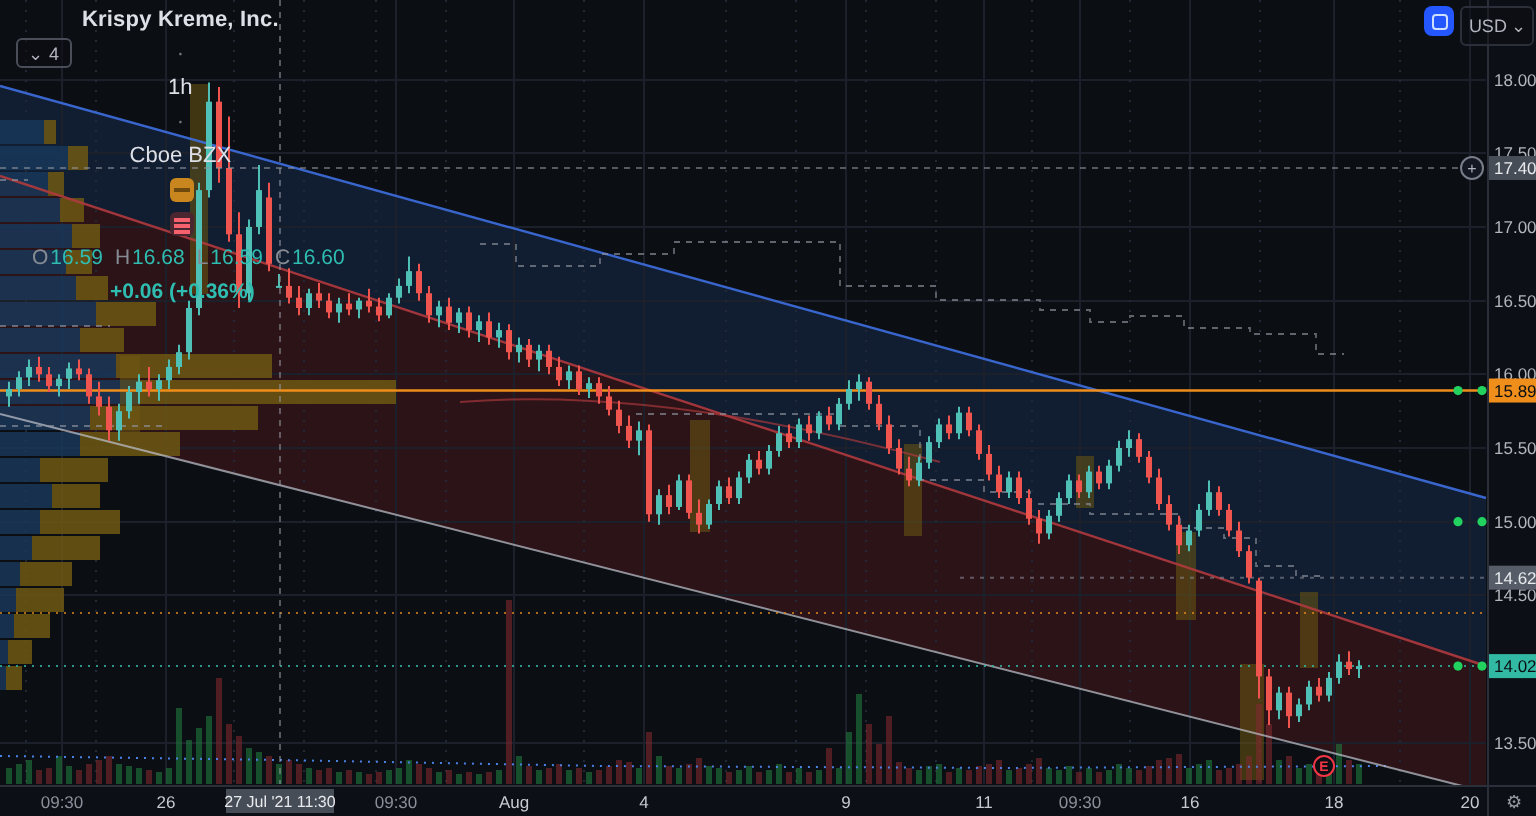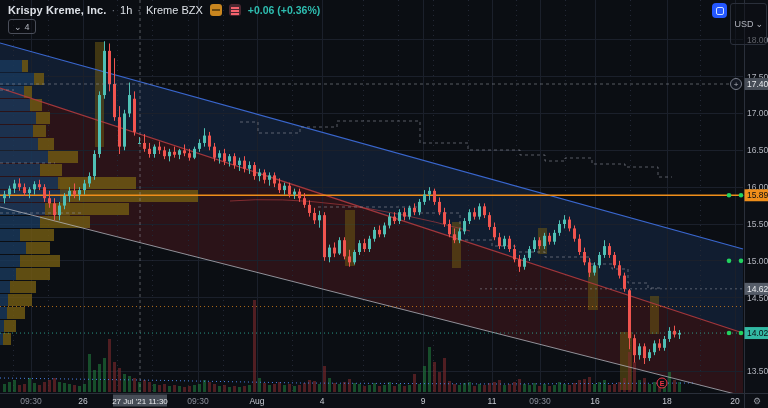--- a/index.html
+++ b/index.html
@@ -1,40 +1,40 @@
 <!DOCTYPE html>
 <html><head>
 <meta charset="utf-8">
 <style>
   html,body{margin:0;padding:0;background:#000;}
   #root{position:relative;width:768px;height:408px;background:#0b0e13;overflow:hidden;
         font-family:"Liberation Sans",sans-serif;-webkit-font-smoothing:antialiased;}
   svg{position:absolute;left:0;top:0;}
   svg text{font-family:"Liberation Sans",sans-serif;}
   #header{position:absolute;left:8px;top:4px;z-index:5;display:flex;align-items:center;gap:5px;
-          font-size:11px;color:#dde1e7;white-space:nowrap;}
+          font-size:11px;color:#dde1e7;white-space:nowrap;flex-direction:column;}
   .sep{color:#787d87;}
   .sym{font-weight:bold;letter-spacing:.1px;}
   .badge{width:12px;height:12px;border-radius:3px;display:inline-block;position:relative;margin-left:2px;}
   .badge.amber{background:#c9861f;}
   .badge.amber:after{content:"";position:absolute;left:2px;top:5px;width:8px;height:2px;background:#6e4a0e;}
   .badge.red{background:#4a2730;}
   .badge.red:before{content:"";position:absolute;left:2px;top:3px;width:8px;height:1.5px;background:#f5626d;box-shadow:0 3px 0 #f5626d,0 6px 0 #f5626d;}
   .ohlc{display:flex;gap:6px;margin-left:8px;font-size:10.5px;}
   .ohlc .k{color:#868b94;margin-right:1px;}
   .ohlc .v{color:#2ebdb0;}
   .chg{color:#2ebdb0;font-size:10.5px;margin-left:2px;font-weight:bold;}
   #collapse-btn{position:absolute;left:8px;top:19px;z-index:5;display:flex;align-items:center;gap:3px;
         border:1px solid #4a4e59;border-radius:3px;padding:0 5px;height:13px;color:#b2b5be;
         font-size:9px;background:rgba(11,14,19,.6);cursor:pointer;}
   #topright{position:absolute;right:1px;top:3px;z-index:5;display:flex;align-items:flex-start;gap:3px;}
   #blue-badge{width:15px;height:15px;border-radius:4px;background:#2457ff;position:relative;}
   #blue-badge:after{content:"";position:absolute;left:3.5px;top:3.5px;width:6px;height:6px;border:1.5px solid #cfe0ff;border-radius:2px;}
   #currency{display:flex;gap:2px;color:#b2b5be;font-size:9px;border:1px solid #2a2f3a;
-        border-radius:3px;padding:15px 3px;background:rgba(11,14,19,.5);cursor:pointer;}
+        border-radius:3px;padding:4px 3px;background:rgba(11,14,19,.5);cursor:pointer;}
 </style>
 </head>
 <body>
 
 <div id="root">
   <svg id="chart-svg" width="768" height="408">
       <rect x="0" y="0" width="768" height="408" fill="#0b0e13"></rect>
       <g>
         <polygon points="0,43 743,249 743,333 0,88" fill="rgba(30,62,112,0.32)"></polygon>
         <polygon points="0,88 743,333 743,396 0,207" fill="rgba(140,35,40,0.25)"></polygon>
@@ -623,23 +623,29 @@
         <text x="140" y="403.5" text-anchor="middle" font-size="8px" fill="#e8eaed">27 Jul '21  11:30</text>
         <text x="757" y="404" text-anchor="middle" font-size="9px" fill="#9598a1">⚙</text>
       </g>
     </svg>
 
   <div id="header">
     <span class="sym">Krispy Kreme, Inc.</span>
     <span class="sep">·</span>
     <span>1h</span>
     <span class="sep">·</span>
-    <span>Kreme BZX</span>
+    <span>Cboe BZX</span>
     <span class="badge amber"></span>
     <span class="badge red"></span>
+    <span class="ohlc">
+      <span><span class="k">O</span><span class="v">16.59</span></span>
+      <span><span class="k">H</span><span class="v">16.68</span></span>
+      <span><span class="k">L</span><span class="v">16.59</span></span>
+      <span><span class="k">C</span><span class="v">16.60</span></span>
+    </span>
     <span class="chg">+0.06 (+0.36%)</span>
   </div>
 
   <div id="collapse-btn">
     <span>⌄</span>
     <span>4</span>
   </div>
 
   <div id="topright">
     <div id="blue-badge"></div>

